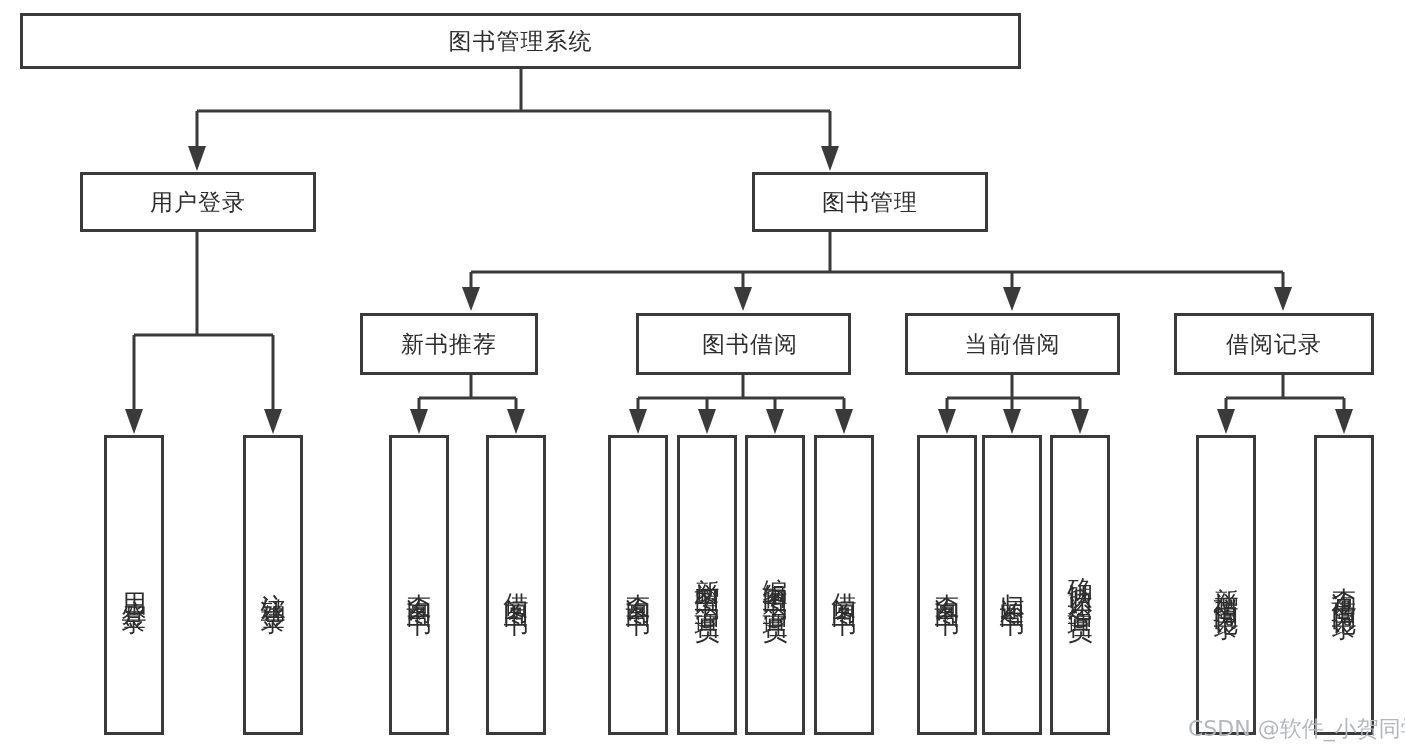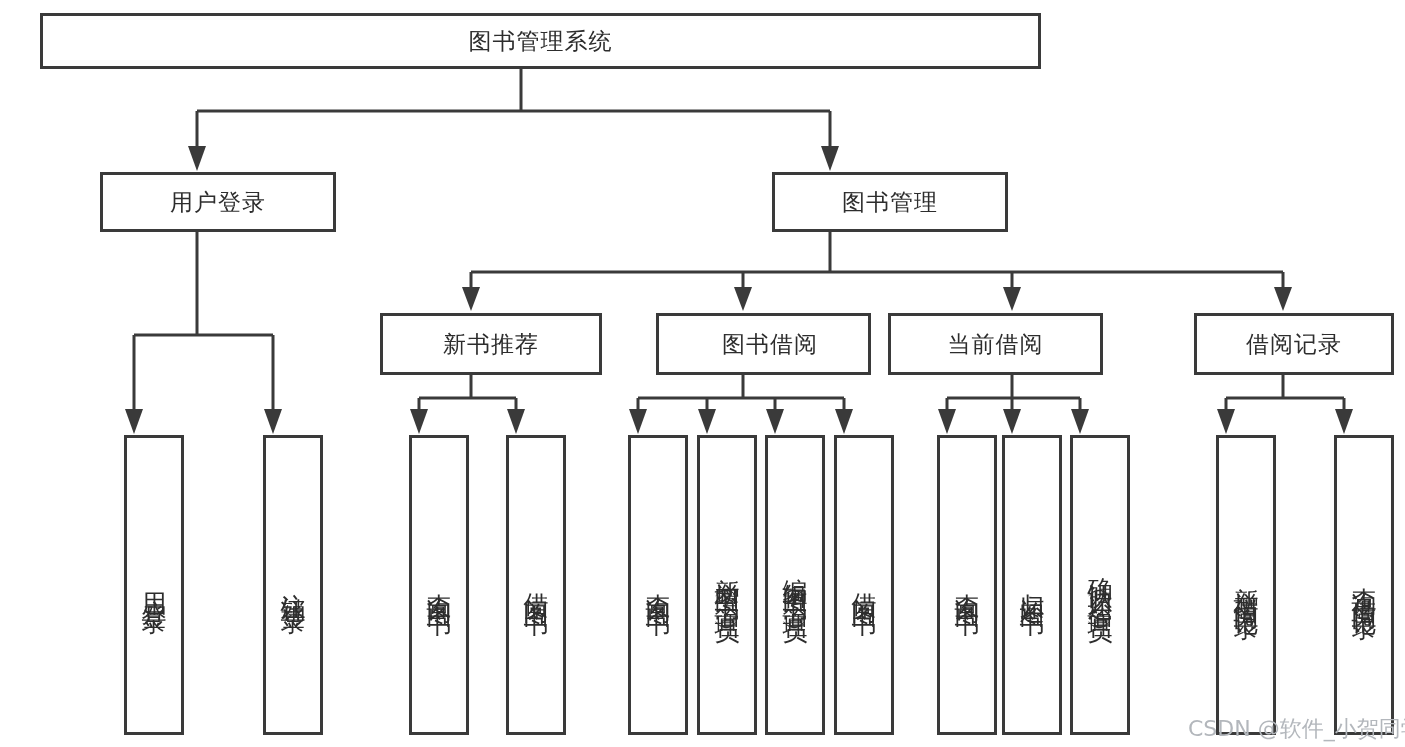--- a/index.html
+++ b/index.html
@@ -18,41 +18,40 @@
   }
   .box {
     position: absolute;
     background: #ffffff;
     border: 3px solid #3a3a3a;
     box-sizing: border-box;
     display: flex;
     align-items: center;
     justify-content: center;
     color: #2d2d2d;
-    margin-left: 20px;
   }
   .h {
     font-size: 23px;
     letter-spacing: 1px;
     white-space: nowrap;
   }
   .v {
     writing-mode: vertical-rl;
     text-orientation: mixed;
     font-size: 25px;
     letter-spacing: 6px;
     line-height: 1;
   }
   .root-box   { left: 20px;  top: 13px;  width: 1001px; height: 56px; }
   .l2-login   { left: 80px;  top: 172px; width: 236px;  height: 60px; }
   .l2-mgmt    { left: 752px; top: 172px; width: 236px;  height: 60px; }
   .l3         { top: 313px; height: 62px; }
-  .l3-newbook { left: 360px;  width: 222px; }
+  .l3-newbook { left: 360px;  width: 178px; }
   .l3-borrow  { left: 636px;  width: 215px; padding-left: 13px; }
-  .l3-current { left: 868px;  width: 215px; }
+  .l3-current { left: 905px;  width: 215px; }
   .l3-records { left: 1174px; width: 200px; }
   .leaf       { top: 435px; height: 300px; width: 60px; }
   .lf-1a { left: 104px; }
   .lf-1b { left: 243px; }
   .lf-2a { left: 389px; }
   .lf-2b { left: 486px; }
   .lf-3a { left: 608px; }
   .lf-3b { left: 677px; }
   .lf-3c { left: 745px; }
   .lf-3d { left: 814px; }

